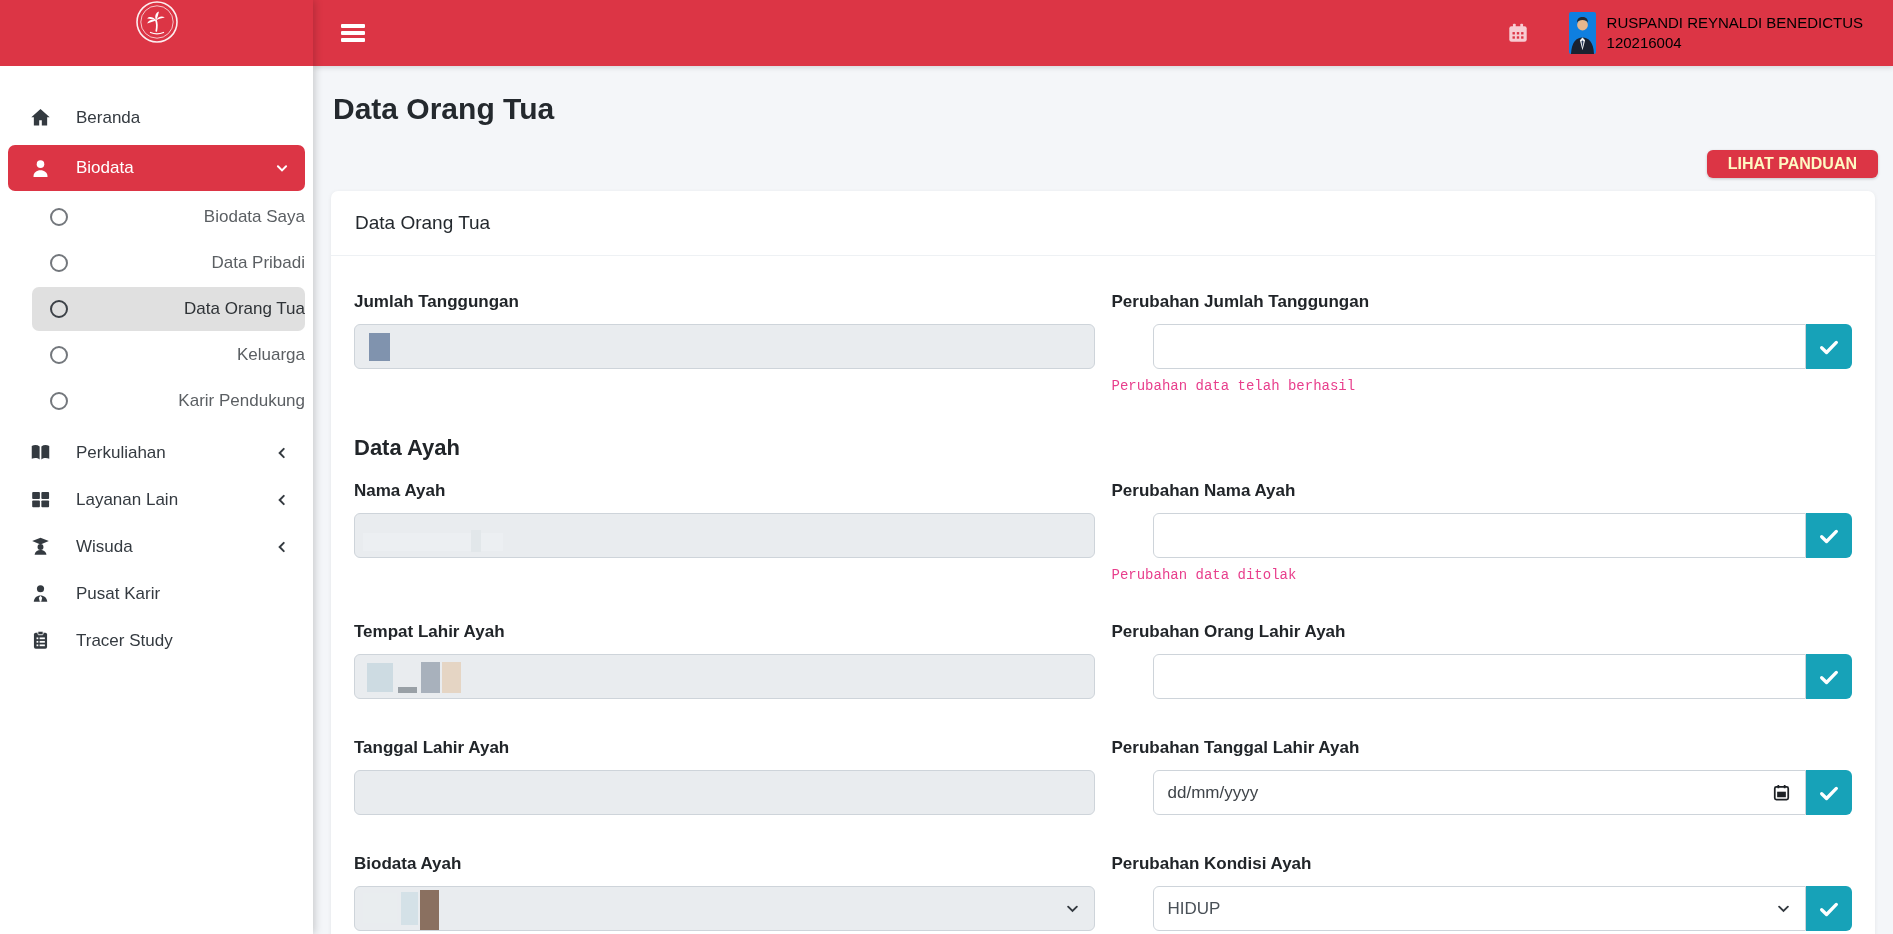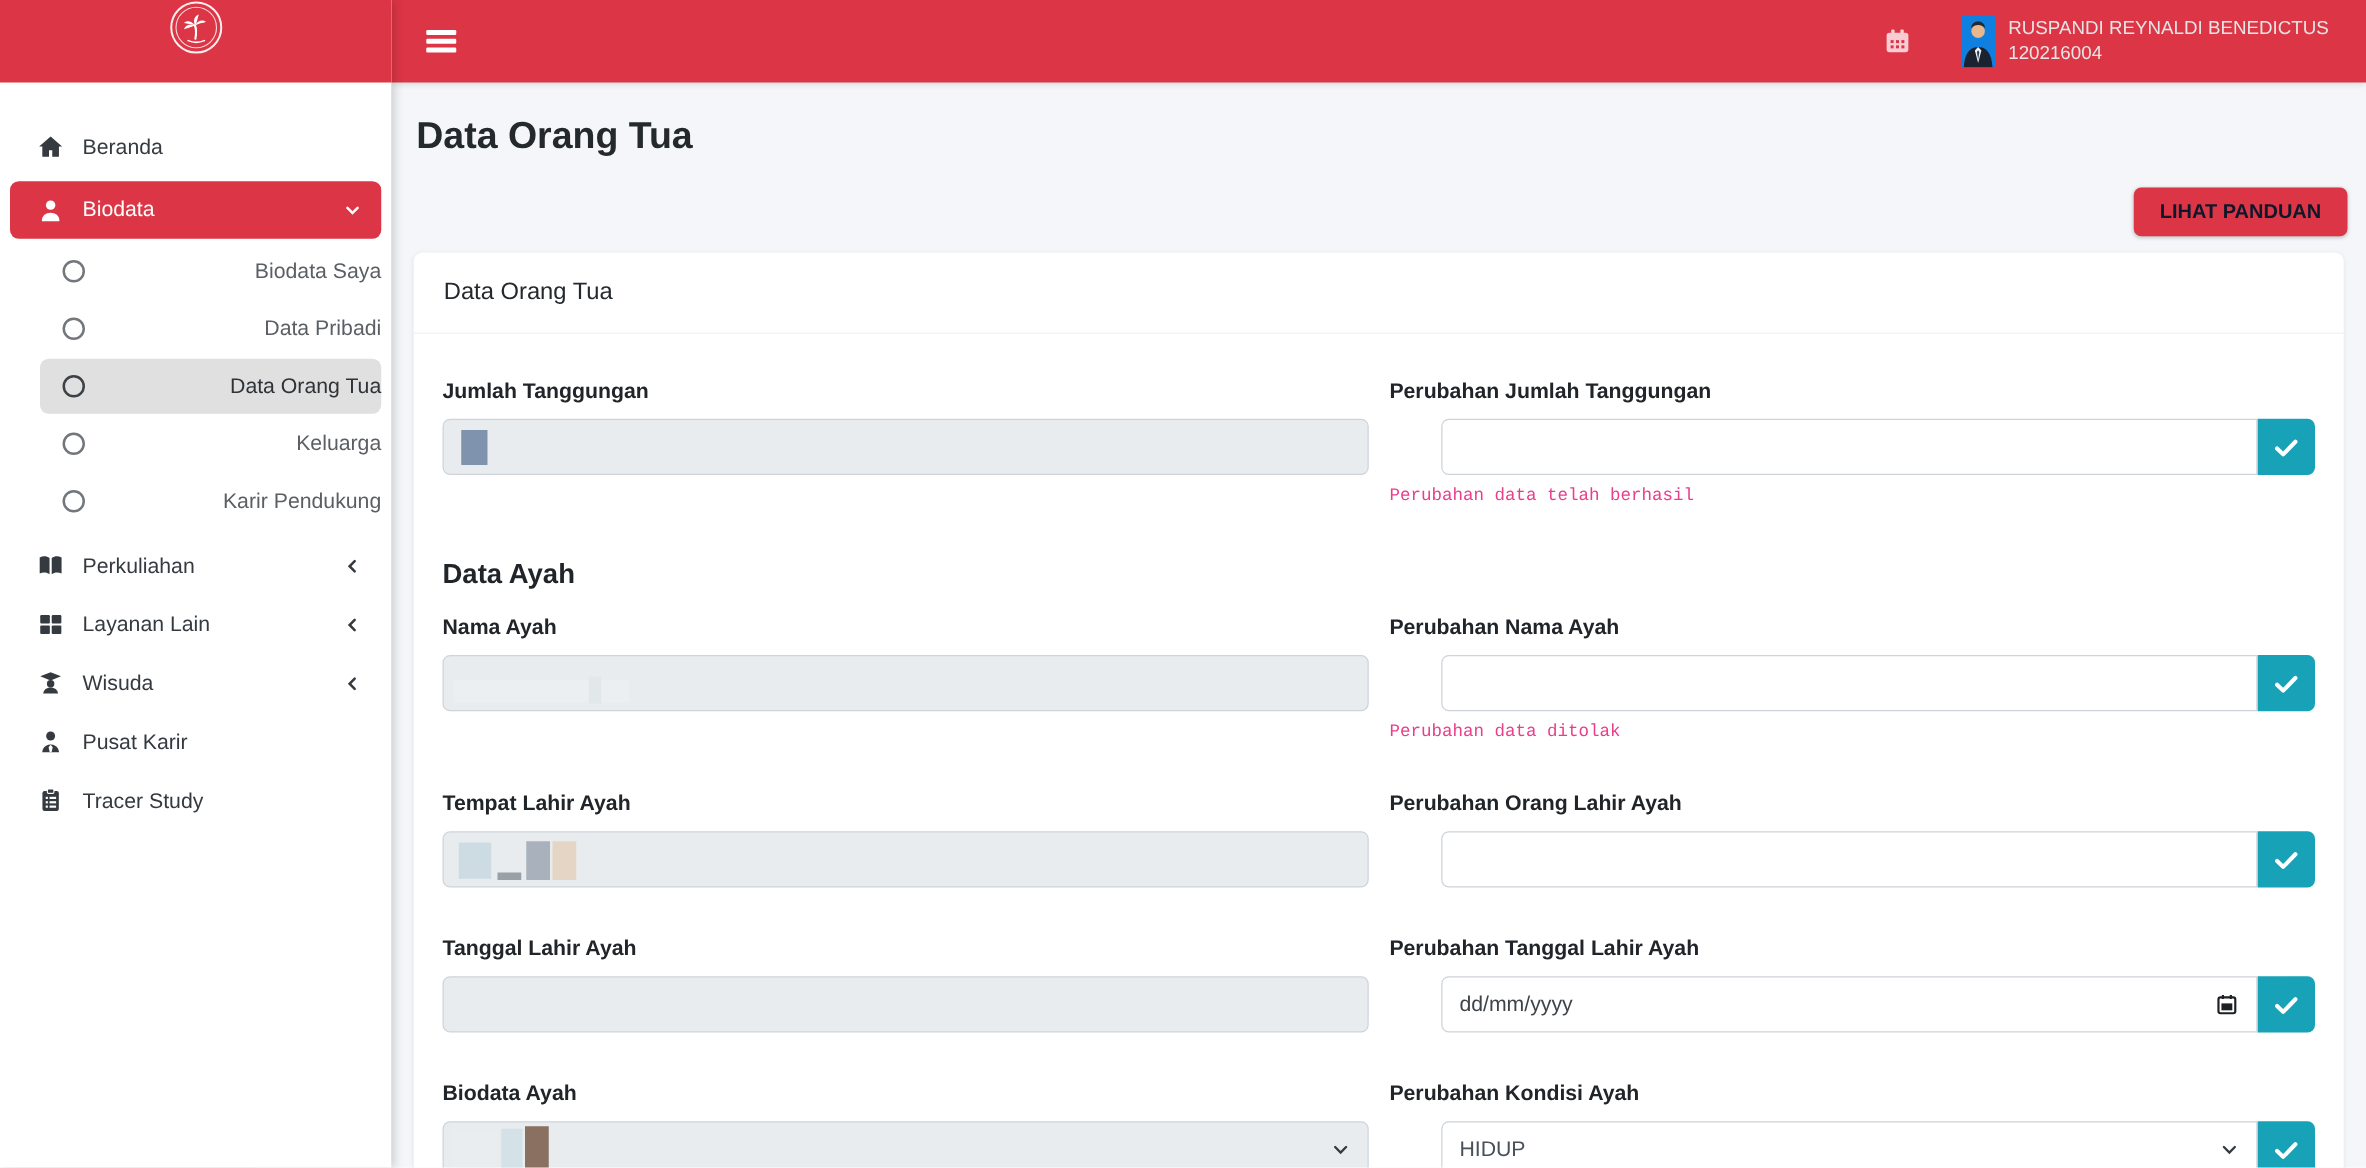--- a/index.html
+++ b/index.html
@@ -5,21 +5,21 @@
   * { box-sizing: border-box; margin: 0; padding: 0; }
   html,body { width:1893px; height:934px; overflow:hidden; }
   body { font-family:"Liberation Sans",sans-serif; background:#f4f6f9; color:#212529; }
 
   
   .sidebar { position:fixed; left:0; top:0; bottom:0; width:313px; background:#fff;
              box-shadow:2px 0 8px rgba(0,0,0,.18); z-index:10; }
   .brand { height:66px; background:#dc3545; display:flex; align-items:center; gap:13px; padding:0 16px;flex-direction:column; }
   .brand-name { color:#fff; font-family:"Liberation Serif",serif; font-size:27px; letter-spacing:7px; font-weight:400; }
   .nav { padding:28px 8px 0; }
-  .nav-item { height:47px; display:flex; align-items:center; gap:15px; padding:0 16px 0 22px;
+  .nav-item { height:47px; display:flex; align-items:center; gap:25px; padding:0 16px 0 22px;
               color:#343a40; font-size:17px; cursor:pointer; }
   .nav-item .nav-label { flex:1; }
   .nav-item.active { background:#dc3545; border-radius:7px; color:#fff; margin:4px 0; height:46px; }
   .nav-item svg.mi { width:21px; height:21px; flex:0 0 21px; }
   .chev { width:14px; height:14px; }
   .subnav { margin:4px 0 6px; }
   .sub-item { height:44px; margin:2px 0 2px 24px; width:273px; display:flex; align-items:center; gap:14px;
               padding-left:18px; color:#5b5f63; font-size:17px; border-radius:7px; cursor:pointer;justify-content:space-between; }
   .sub-item .circ { width:18px; height:18px; border:2px solid #73777c; border-radius:50%; flex:0 0 18px; }
   .sub-item.selected { background:#e0e0e0; color:#2f3337; }
@@ -27,27 +27,27 @@
 
   
   .topbar { position:fixed; left:313px; right:0; top:0; height:66px; background:#dc3545;
             display:flex; align-items:center; padding:0 30px 0 28px; z-index:9;
             box-shadow:0 2px 5px rgba(0,0,0,.12); }
   .hamburger { width:24px; cursor:pointer; }
   .hamburger div { height:3.5px; background:#fff; border-radius:1px; margin:3.5px 0; width:24px; }
   .topbar-right { margin-left:auto; display:flex; align-items:center; }
   .tb-cal { width:22px; height:22px; margin-right:40px; cursor:pointer; }
   .avatar { width:27px; height:42px; border-radius:2px; overflow:hidden; flex:0 0 27px; }
-  .user-block { margin-left:11px; color:#e5e5e5; line-height:20px; font-size:15px; }
+  .user-block { margin-left:11px; color:#000000; line-height:20px; font-size:15px; }
 
   
   .main { position:absolute; left:313px; top:66px; right:0; bottom:0; background:#f4f6f9; overflow:hidden; }
   .page-title { font-size:30px; font-weight:700; color:#24292e; margin:26px 0 0 20px; }
   .toolbar { display:flex; justify-content:flex-end; margin:24px 15px 13px 0; }
-  .btn-danger { background:#dc3545; color:#0f172a; border:none; border-radius:6px; height:39px; padding:0 21px;
+  .btn-danger { background:#dc3545; color:#fef9c3; border:none; border-radius:6px; height:28px; padding:0 21px;
                 font-size:16px; font-weight:700; font-family:"Liberation Sans",sans-serif; cursor:pointer;
                 box-shadow:0 1px 3px rgba(0,0,0,.2); }
   .card { margin:0 18px; background:#fff; border-radius:7px; box-shadow:0 1px 4px rgba(0,0,0,.07); min-height:720px; }
   .card-header { padding:21px 24px; font-size:19px; color:#24292e; border-bottom:1px solid #eef1f4; }
   .card-body { padding:36px 23px 0; }
   .form-grid { display:grid; grid-template-columns:1fr 1fr; column-gap:17px; }
   .group { margin-bottom:39px; }
   .flabel { display:block; font-weight:700; font-size:17px; color:#212529; margin-bottom:12px; }
   .section-heading { grid-column:1/-1; font-size:22px; font-weight:600; color:#212529; margin:2px 0 20px; }
 

